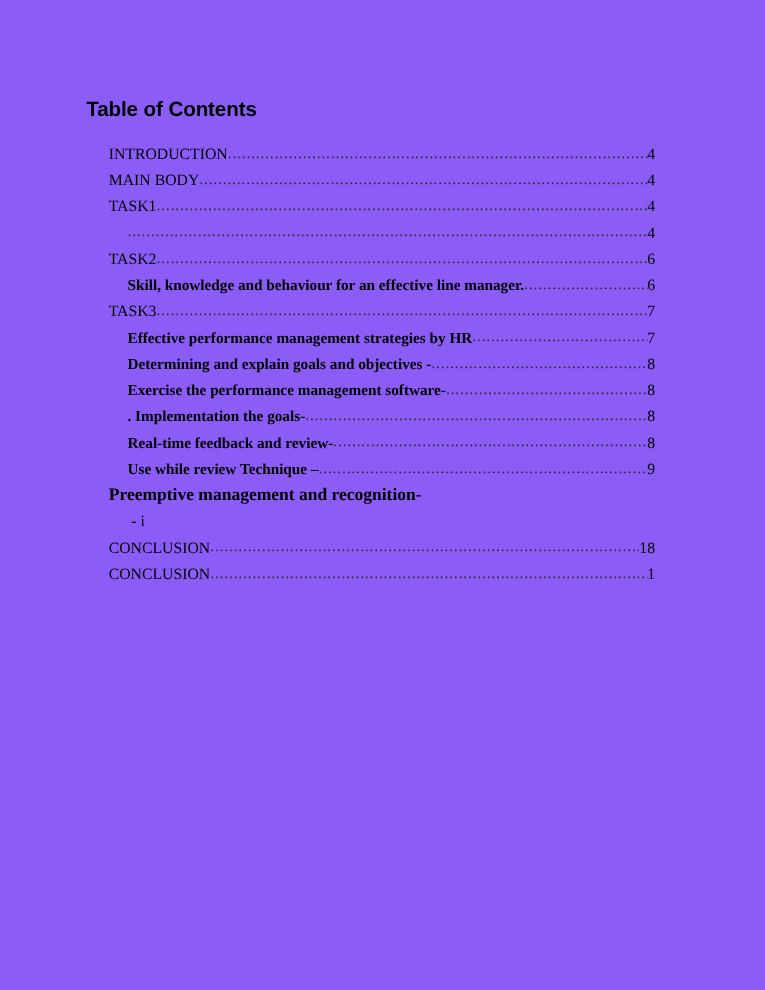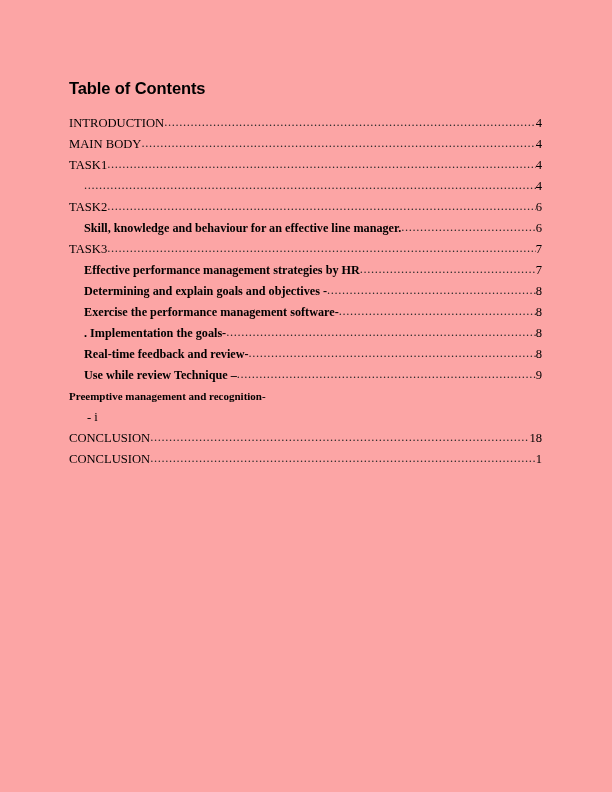--- a/index.html
+++ b/index.html
@@ -4,41 +4,41 @@
 <style>
   html, body {
     margin: 0;
     padding: 0;
     background: #ffffff;
   }
   .page {
     position: relative;
     width: 612px;
     height: 792px;
-    background: #fca5a5;
+    background: #8b5cf6;
     overflow: hidden;
     box-sizing: border-box;
   }
   .doc-body {
     position: absolute;
     left: 69px;
     top: 78px;
     width: 473px;
   }
   .toc-title {
     font-family: "Liberation Sans", sans-serif;
     font-weight: bold;
     font-size: 16.5px;
     color: #000000;
     line-height: 20px;
     margin: 0 0 18px 0;
     letter-spacing: -0.1px;
   }
   .toc-list {
-    margin: 0;
+    margin: 18px;
     padding: 0;
     list-style: none;
   }
   .toc-entry {
     display: flex;
     align-items: baseline;
     font-family: "Liberation Serif", "DejaVu Serif", serif;
     font-size: 12.6px;
     color: #000000;
     line-height: 15px;
@@ -49,21 +49,21 @@
   .toc-entry.level-1 {
     padding-left: 0px;
   }
   .toc-entry.level-2 {
     padding-left: 15px;
     font-weight: bold;
     font-size: 12.2px;
   }
   .toc-entry.bold-flat {
     font-weight: bold;
-    font-size: 11px;
+    font-size: 14px;
   }
   .entry-label {
     flex: 0 0 auto;
   }
   .entry-suffix {
     flex: 0 0 auto;
     font-weight: normal;
     font-size: 12.6px;
     padding-left: 3px;
   }

